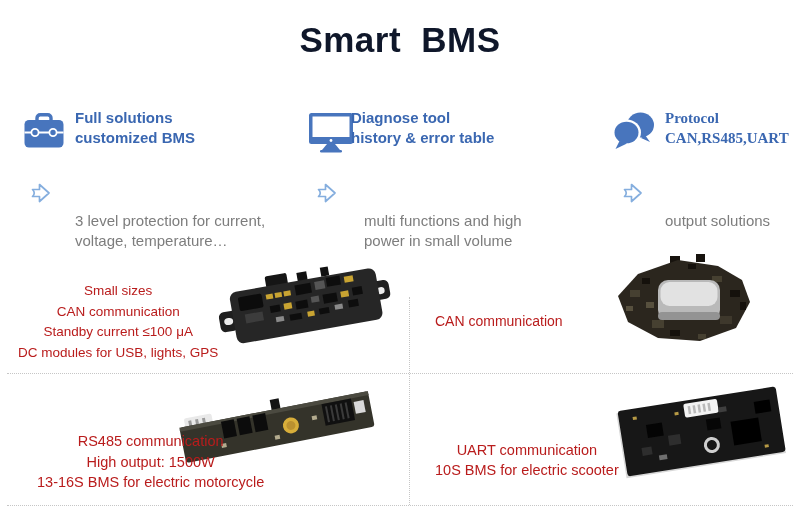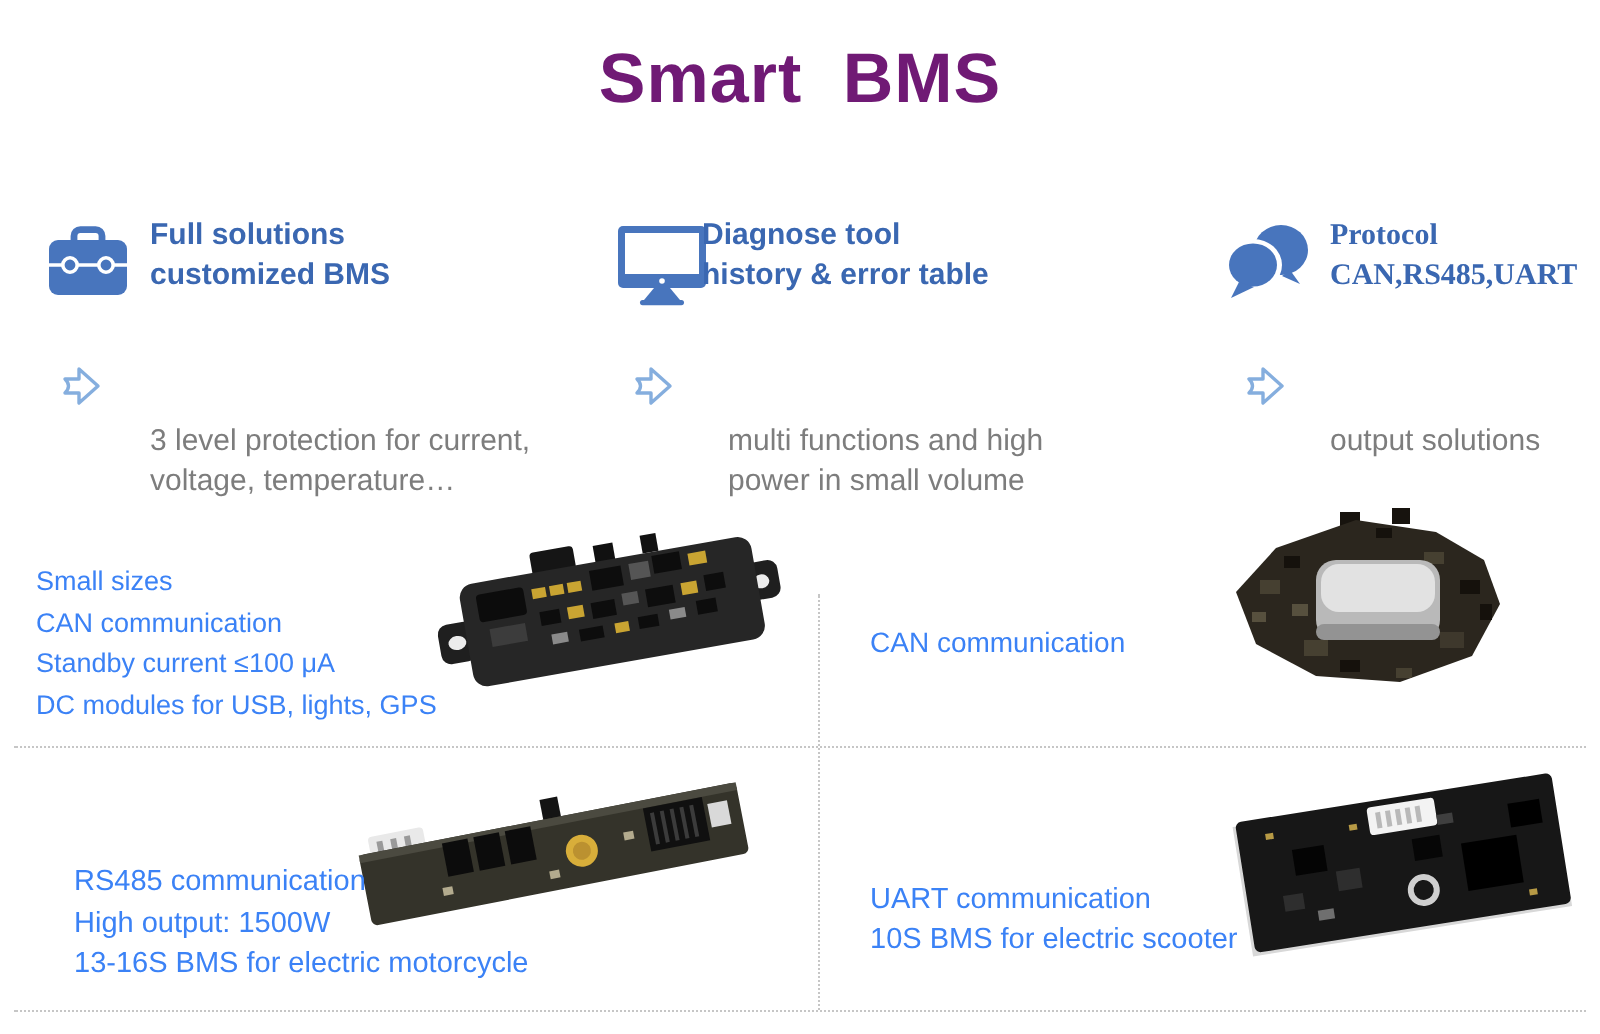--- a/index.html
+++ b/index.html
@@ -2,33 +2,33 @@
 <html><head>
 <meta charset="utf-8">
 <style>
   html,body{margin:0;padding:0;background:#fff;}
   .page{
     position:relative; width:800px; height:517px; background:#ffffff;
     font-family:"Liberation Sans","DejaVu Sans",sans-serif; overflow:hidden;
   }
   .title{
     position:absolute; top:20px; left:0; width:800px; text-align:center;
-    font-size:35px; font-weight:600; color:#701a75; letter-spacing:0.5px; word-spacing:10px;
+    font-size:35px; font-weight:600; color:#0f172a; letter-spacing:0.5px; word-spacing:10px;
     margin:0;
   }
   .feat-icon{position:absolute; top:110px;}
   .feat-icon svg{display:block;}
   #fi1{left:22px;} #fi2{left:306px;} #fi3{left:611px;}
   .feat-text{position:absolute; top:108px; font-size:15px; line-height:20px; color:#3a67b1; font-weight:600;}
   #ft1{left:75px;} #ft2{left:351px;} #ft3{left:665px;font-family:Liberation Serif, serif;}
   .bullet-icon{position:absolute; top:179px;}
   #bi1{left:24px;} #bi2{left:310px;} #bi3{left:616px;}
   .bullet-text{position:absolute; top:183px; font-size:15px; line-height:20px; color:#7d7d7d;margin-top:28px;}
   #bt1{left:75px;} #bt2{left:364px;} #bt3{left:665px;}
-  .prod-text{position:absolute; color:#3b82f6;}
+  .prod-text{position:absolute; color:#b91c1c;text-align:center;}
   #pt1{left:18px; top:281px; font-size:13.5px; line-height:20.5px;}
   #pt2{left:435px; top:312px; font-size:14px; line-height:19px;}
   #pt3{left:18px; top:431px; font-size:14.5px; line-height:20.5px;margin-left:19px;}
   #pt4{left:435px; top:441px; font-size:14.5px; line-height:19.5px;}
   .prod-img{position:absolute;}
   #pi1{left:210px; top:254px;}
   #pi2{left:600px; top:250px;}
   #pi3{left:175px; top:383px;}
   #pi3 svg{transform:rotate(-11deg);}
   #pi4{left:612px; top:386px;}

